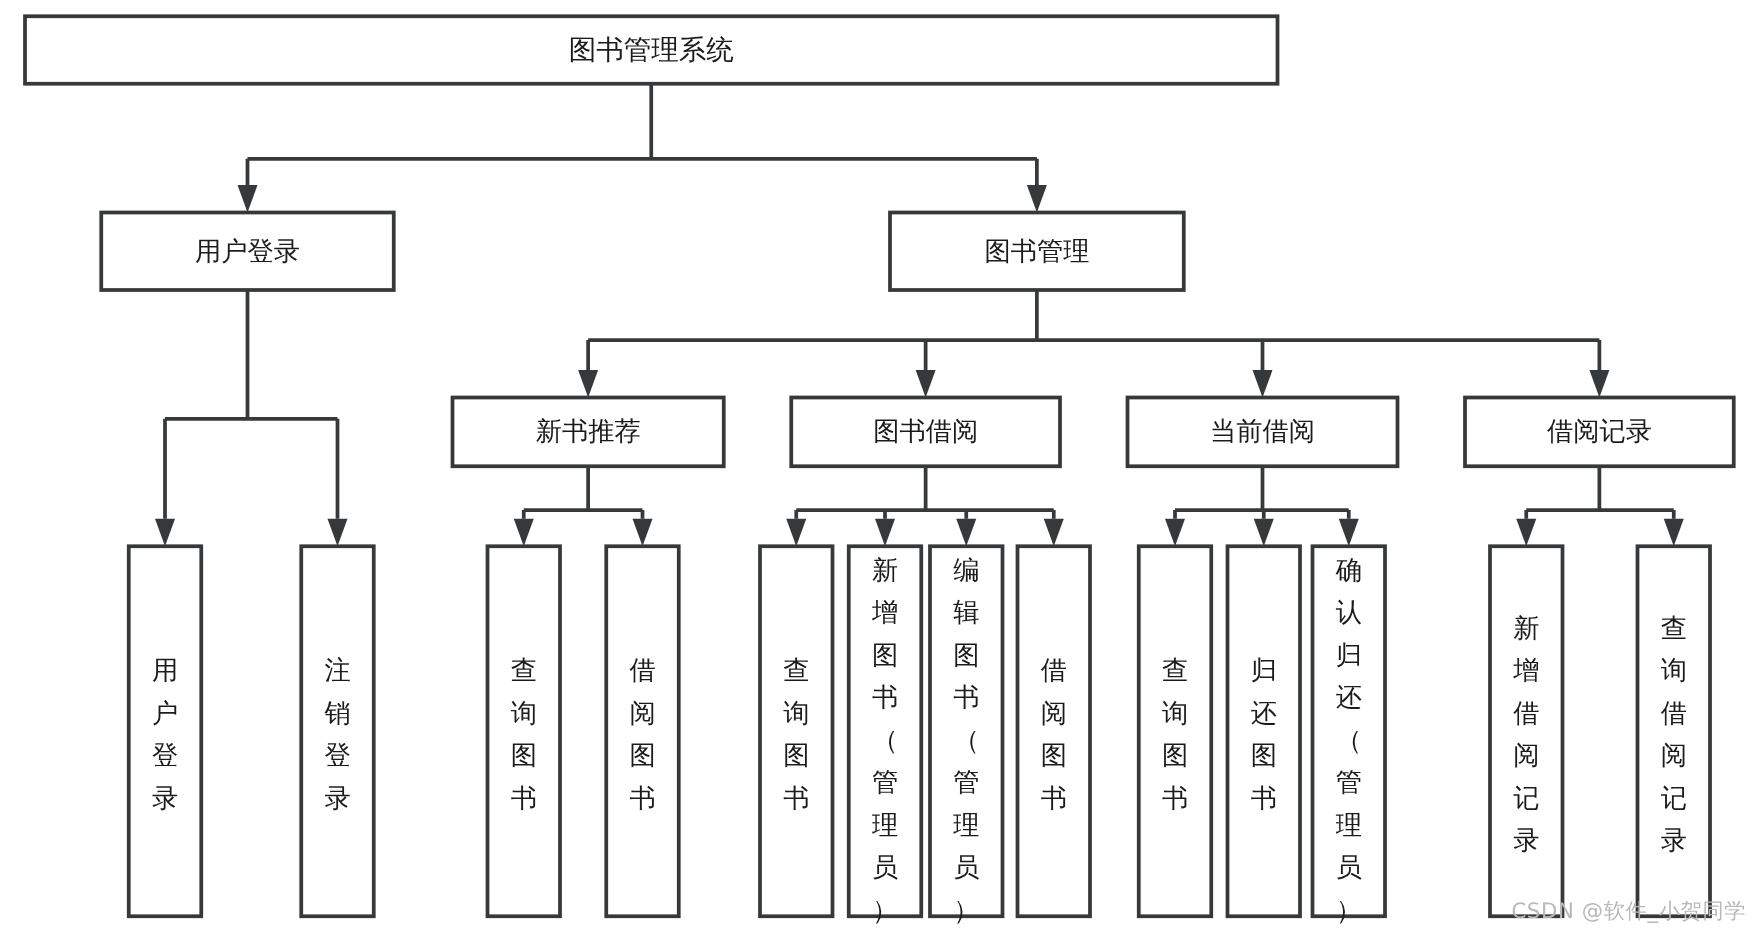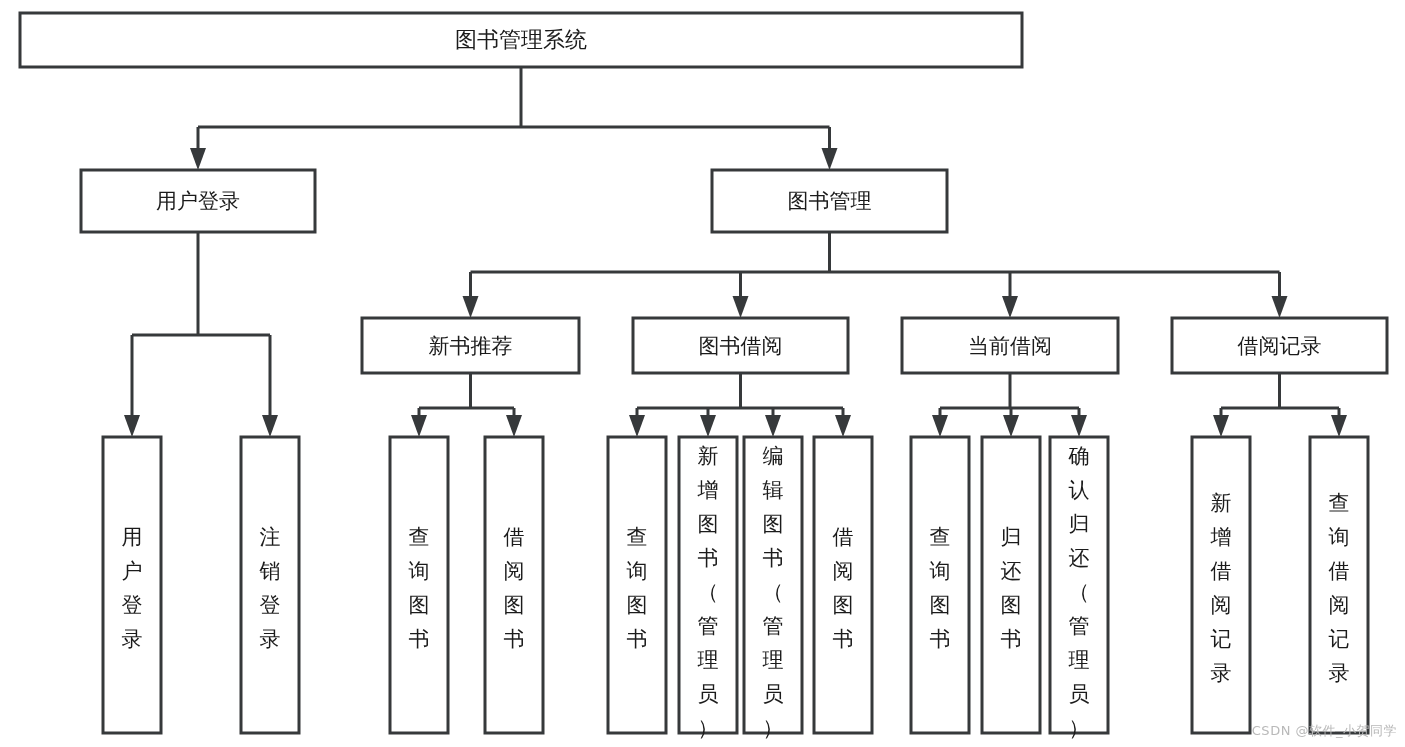--- a/index.html
+++ b/index.html
@@ -52,21 +52,21 @@
     font-family: "DejaVu Sans", "Liberation Sans", sans-serif;
     font-size: 21px;
     fill: #1b1b1b;
     text-anchor: middle;
   }
   .watermark {
     position: absolute;
     right: 8px;
     bottom: 7px;
     font-family: "DejaVu Sans", "Liberation Sans", sans-serif;
-    font-size: 13px;
+    font-size: 17px;
     color: #b9b9b9;
     letter-spacing: 0.5px;
     white-space: nowrap;
     pointer-events: none;
   }
 </style>
 </head>
 <body>
 
 <div id="diagram-root">

